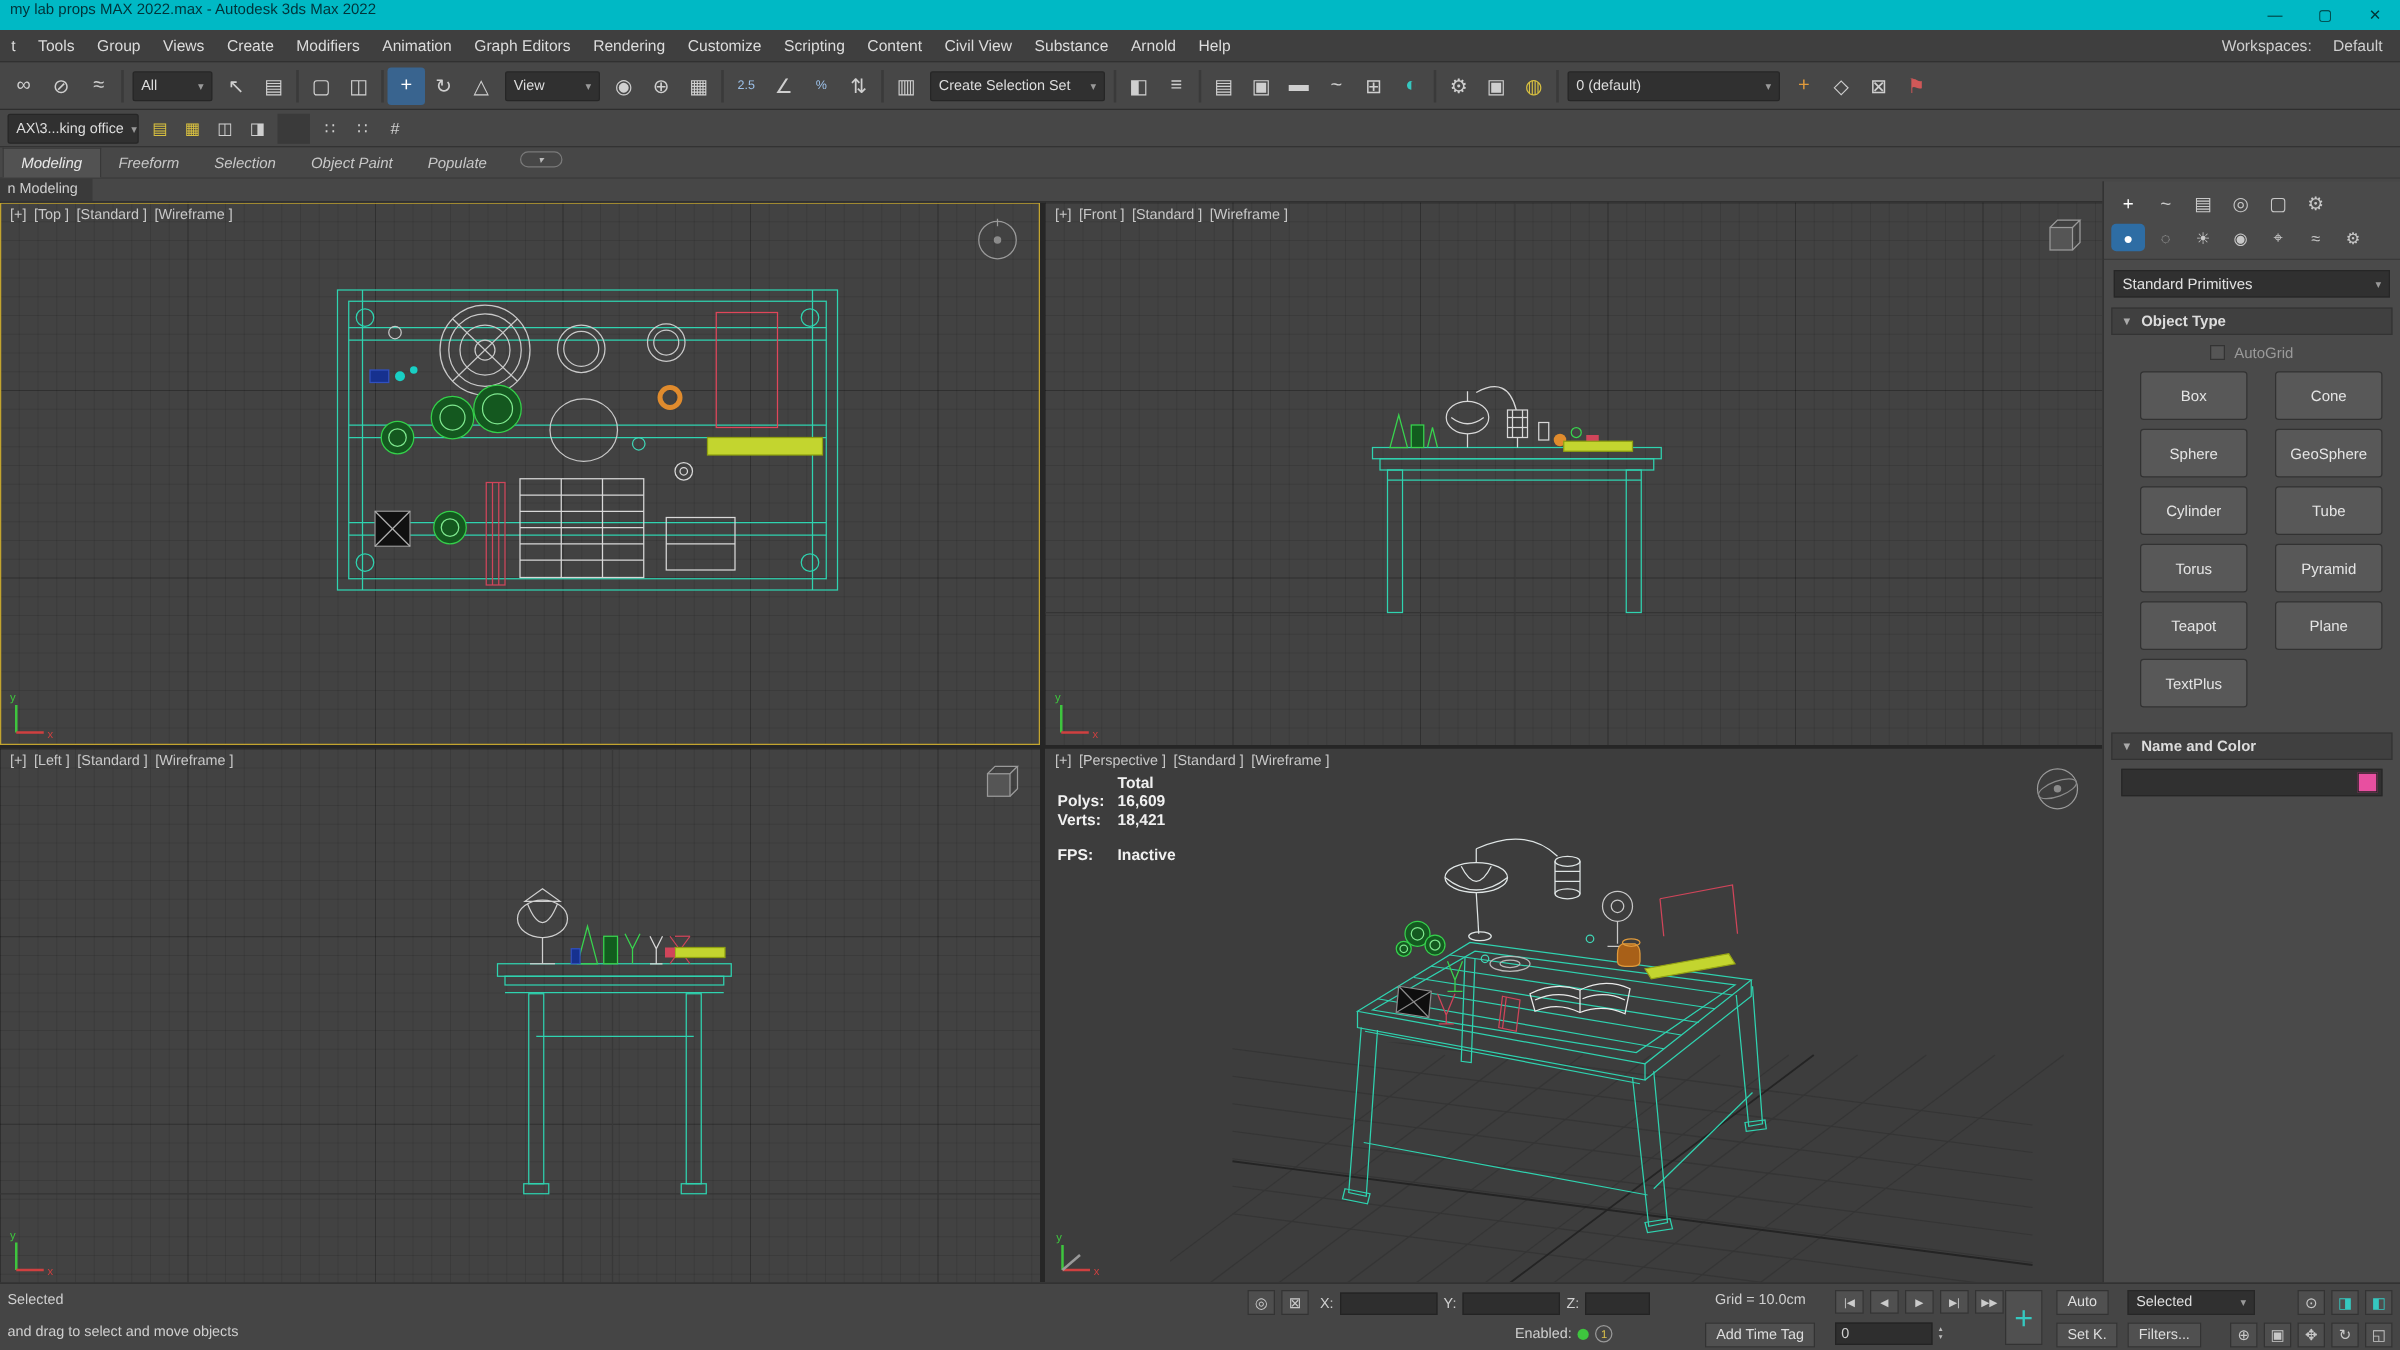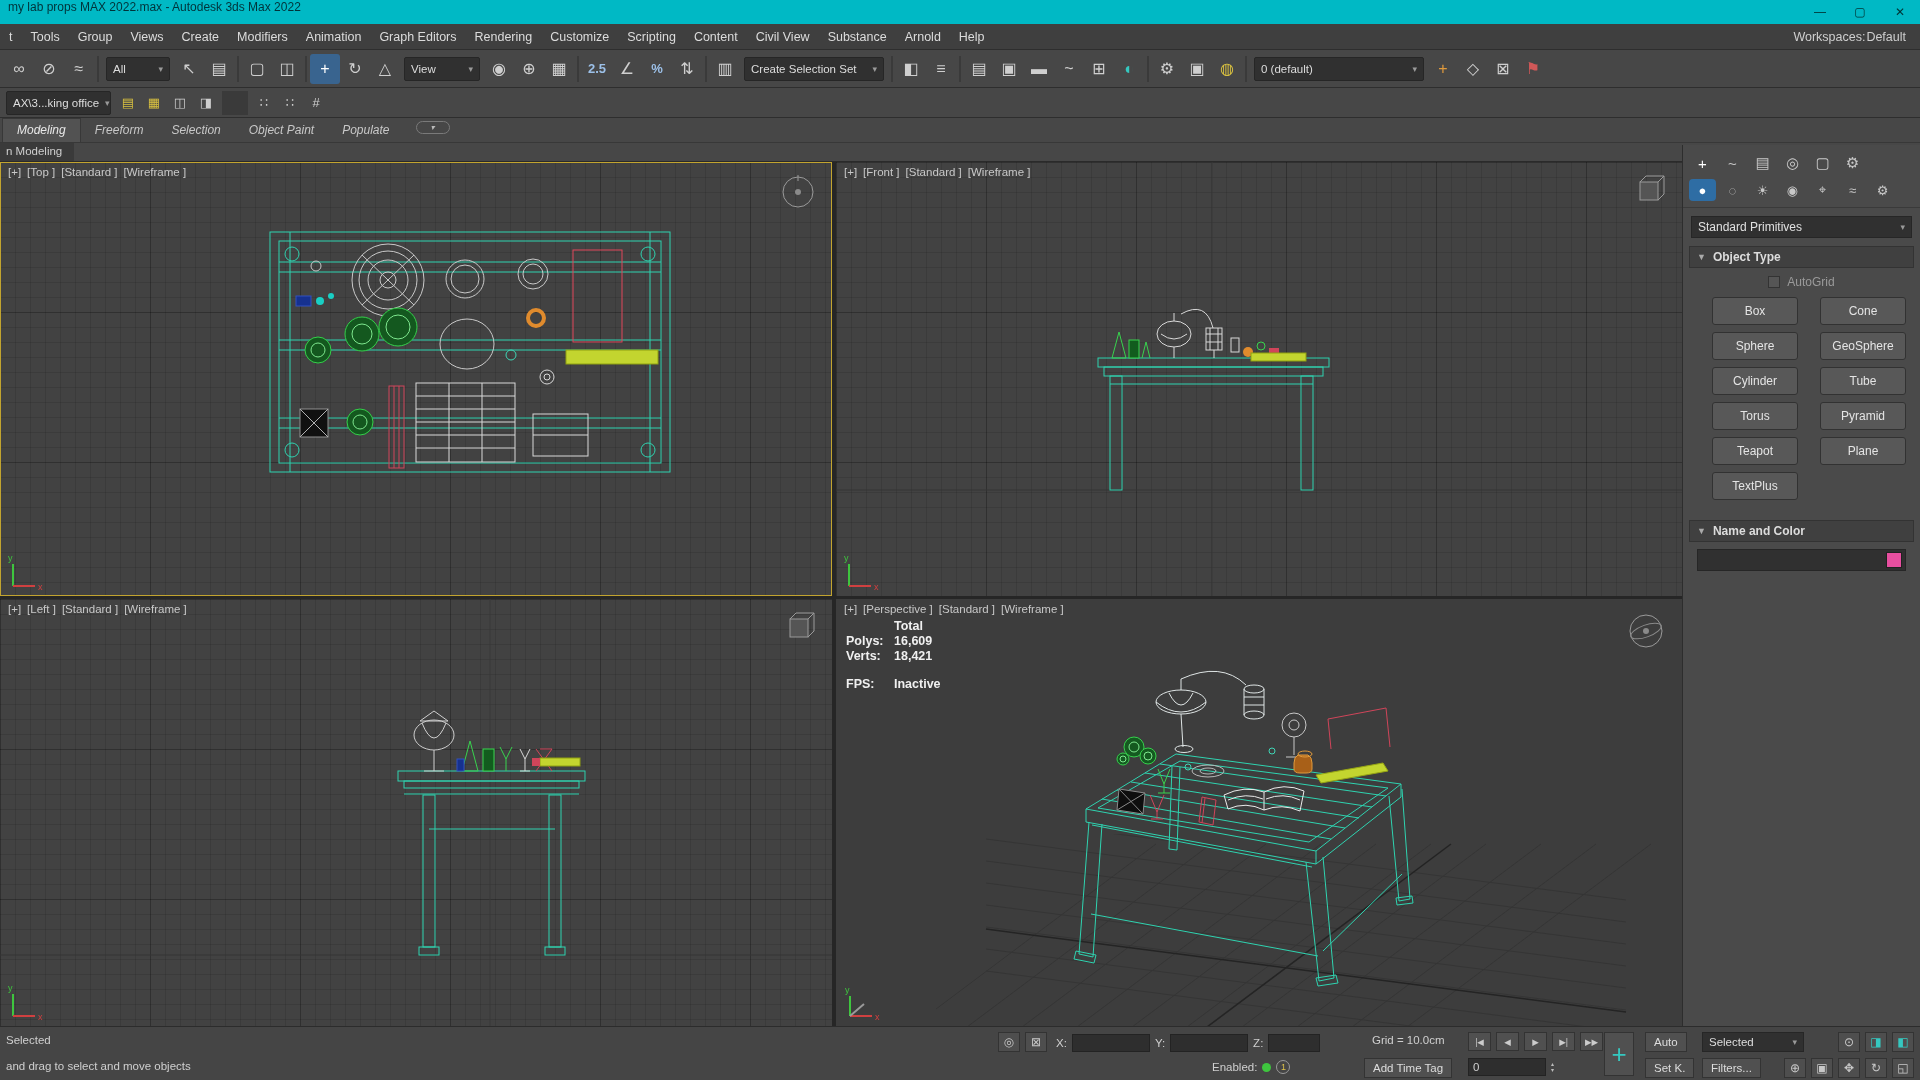--- a/index.html
+++ b/index.html
@@ -13,34 +13,34 @@
               color:#00333a; font-size:12px; padding-left:8px; }
   .win-controls { margin-left:auto; display:flex; }
   .win-btn { width:40px; height:24px; display:flex; align-items:center; justify-content:center;
              color:#033; font-size:12px; }
 
   
   .menubar { height:26px; background:#3f3f3f; display:flex; align-items:center;
              border-bottom:1px solid #2e2e2e; font-size:12.5px; color:#dcdcdc; }
   .menu-items { display:flex; align-items:center; }
   .menu-item { padding:4px 9px; cursor:default; }
-  .workspaces { margin-left:auto; display:flex; gap:1px; padding-right:14px; color:#cfcfcf; }
+  .workspaces { margin-left:auto; display:flex; gap:17px; padding-right:14px; color:#cfcfcf; }
 
   
   .toolbar-main { height:38px; background:#474747; display:flex; align-items:center;
                   padding:0 4px; border-bottom:1px solid #2e2e2e; }
   .tbseg { display:flex; align-items:center; }
   .tbicon { width:30px; min-width:30px; height:30px; display:flex; align-items:center;
             justify-content:center; font-size:16px; color:#cfcfcf; border-radius:3px; }
   .tbicon.active { background:#39648f; color:#fff; }
   .tbicon.teal { color:#35c8c0; }
   .tbicon.yellow { color:#d8c040; }
   .tbicon.orange { color:#e09a3c; }
   .tbicon.red { color:#d05858; }
-  .tbicon.txt { font-size:13px; font-weight:bold; color:#9cc0e8; }
+  .tbicon.txt { font-size:10px; font-weight:normal; color:#9cc0e8; }
   .tbicon.sep { width:2px; min-width:2px; height:26px; background:#3a3a3a; margin:0 3px;
                 font-size:0; border-radius:0; }
   .tbdrop { height:24px; background:#303030; border:1px solid #262626; border-radius:2px;
             display:flex; align-items:center; justify-content:space-between; font-size:11.5px;
             padding:0 6px; margin:0 4px; color:#ddd; white-space:nowrap; }
   .caret { font-size:9px; color:#9a9a9a; margin-left:6px; }
   .w60{width:64px;} .w76{width:76px;} .w140{width:140px;} .w170{width:170px;gap:40px;} .w120{width:105px;}
   .toolbar-second { height:30px; background:#474747; display:flex; align-items:center;
                     padding:0 2px; border-bottom:1px solid #2e2e2e; }
   .toolbar-second .tbicon { width:26px; min-width:26px; height:24px; font-size:13px; }
@@ -100,21 +100,21 @@
                font-size:12px; color:#e0e0e0; }
   .rollout { margin:8px 6px 0; }
   .rollout-h { background:#404040; border:1px solid #333; height:22px; display:flex;
                align-items:center; gap:7px; padding:0 7px; font-size:12px; font-weight:bold;
                color:#dcdcdc; }
   .roll-arrow { font-size:9px; color:#aaa; }
   .autogrid { display:flex; align-items:center; justify-content:center; gap:7px;
               padding:7px 0 2px; color:#9a9a9a; font-size:12px; }
   .chk { width:12px; height:12px; background:#555; border:1px solid #333; }
   .btn-grid { display:grid; grid-template-columns:1fr 1fr; gap:7px; padding:6px 8px 12px; }
-  .cp-btn { height:28px; background:#585858; border:1px solid #323232; border-radius:3px;
+  .cp-btn { height:39px; background:#585858; border:1px solid #323232; border-radius:3px;
             color:#e4e4e4; font-size:12px; display:flex; align-items:center; justify-content:center;margin-left:15px; }
   .name-field { margin:7px 8px; height:22px; background:#303030; border:1px solid #262626;
                 display:flex; align-items:center; padding:0 3px; }
   .swatch { width:16px; height:16px; background:#e84fa0; border:1px solid #222; margin-left:auto; }
 
   
   .statusbar { position:absolute; left:0; right:0; bottom:0; height:54px; background:#454545;
                border-top:1px solid #2c2c2c; font-size:11.5px; color:#cfcfcf; }
   .sb-abs { position:absolute; display:flex; align-items:center; gap:5px; }
   .sb-field { background:#2e2e2e; border:1px solid #232323; height:18px; }

